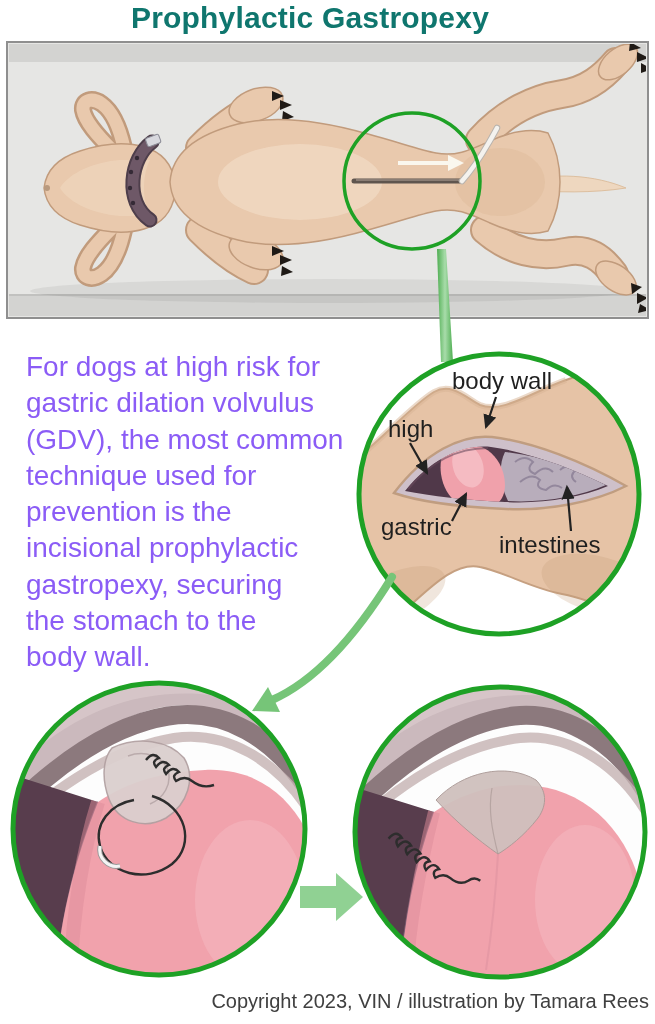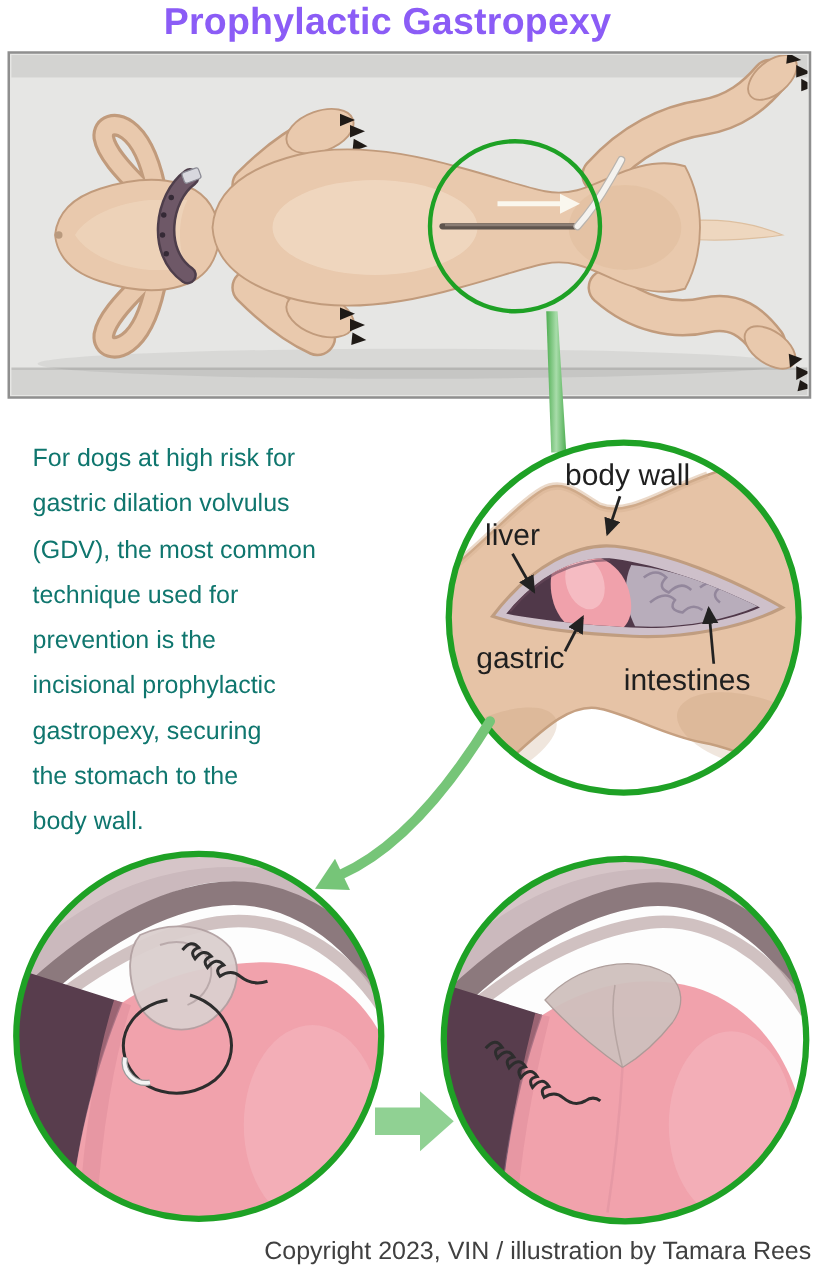--- a/index.html
+++ b/index.html
@@ -3,25 +3,25 @@
 <meta charset="utf-8">
 <style>
   html,body{margin:0;padding:0;background:#fff;}
   .stage{
     position:relative;width:655px;height:1024px;background:#ffffff;
     overflow:hidden;font-family:"Liberation Sans", sans-serif;
   }
   svg.art{position:absolute;left:0;top:0;}
   .title{
     position:absolute;left:0;top:1px;width:620px;text-align:center;
-    font-size:30px;font-weight:700;color:#8b5cf6;letter-spacing:.2px;
+    font-size:30px;font-weight:700;color:#0f766e;letter-spacing:.2px;
   }
   .intro{
     position:absolute;left:26px;top:349px;width:334px;
-    font-size:20px;line-height:36.3px;color:#0f766e;white-space:pre-line;
+    font-size:28px;line-height:36.3px;color:#8b5cf6;white-space:pre-line;
   }
   .anat-label{
     position:absolute;color:#1f1f1f;font-size:24px;font-weight:500;white-space:nowrap;text-align:center;
   }
   .lbl-bodywall{left:452px;top:367px;}
   .lbl-liver{left:388px;top:415px;}
   .lbl-stomach{left:381px;top:513px;}
   .lbl-intestines{left:499px;top:531px;}
   .copyright{
     position:absolute;right:6px;top:990px;font-size:20px;color:#404040;white-space:nowrap;
@@ -244,18 +244,18 @@
 gastric dilation volvulus
 (GDV), the most common
 technique used for
 prevention is the
 incisional prophylactic
 gastropexy, securing
 the stomach to the
 body wall.</div>
 
   <span class="anat-label lbl-bodywall">body wall</span>
-  <span class="anat-label lbl-liver">liver</span>
+  <span class="anat-label lbl-liver">high</span>
   <span class="anat-label lbl-stomach">gastric</span>
   <span class="anat-label lbl-intestines">intestines</span>
 
   <div class="copyright">Copyright 2023, VIN / illustration by Tamara Rees</div>
 </div>
 
 </body></html>

